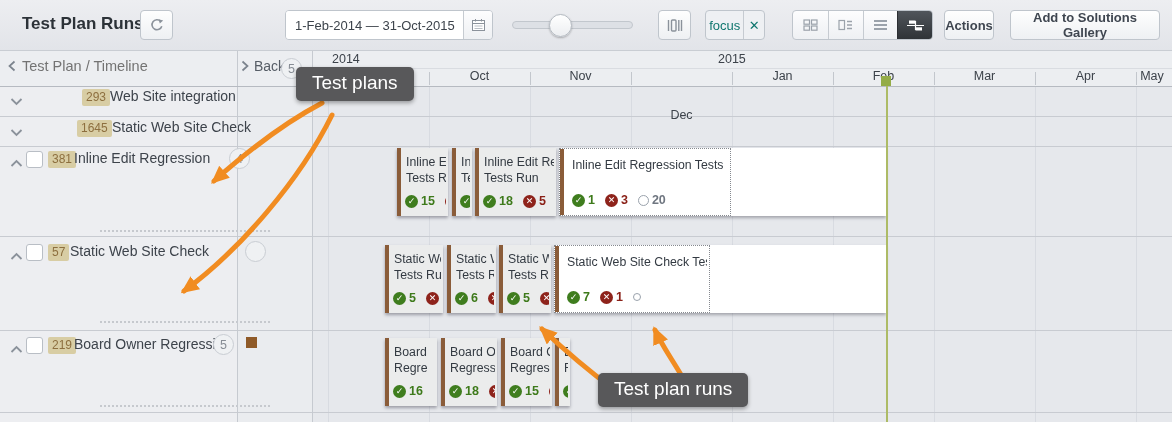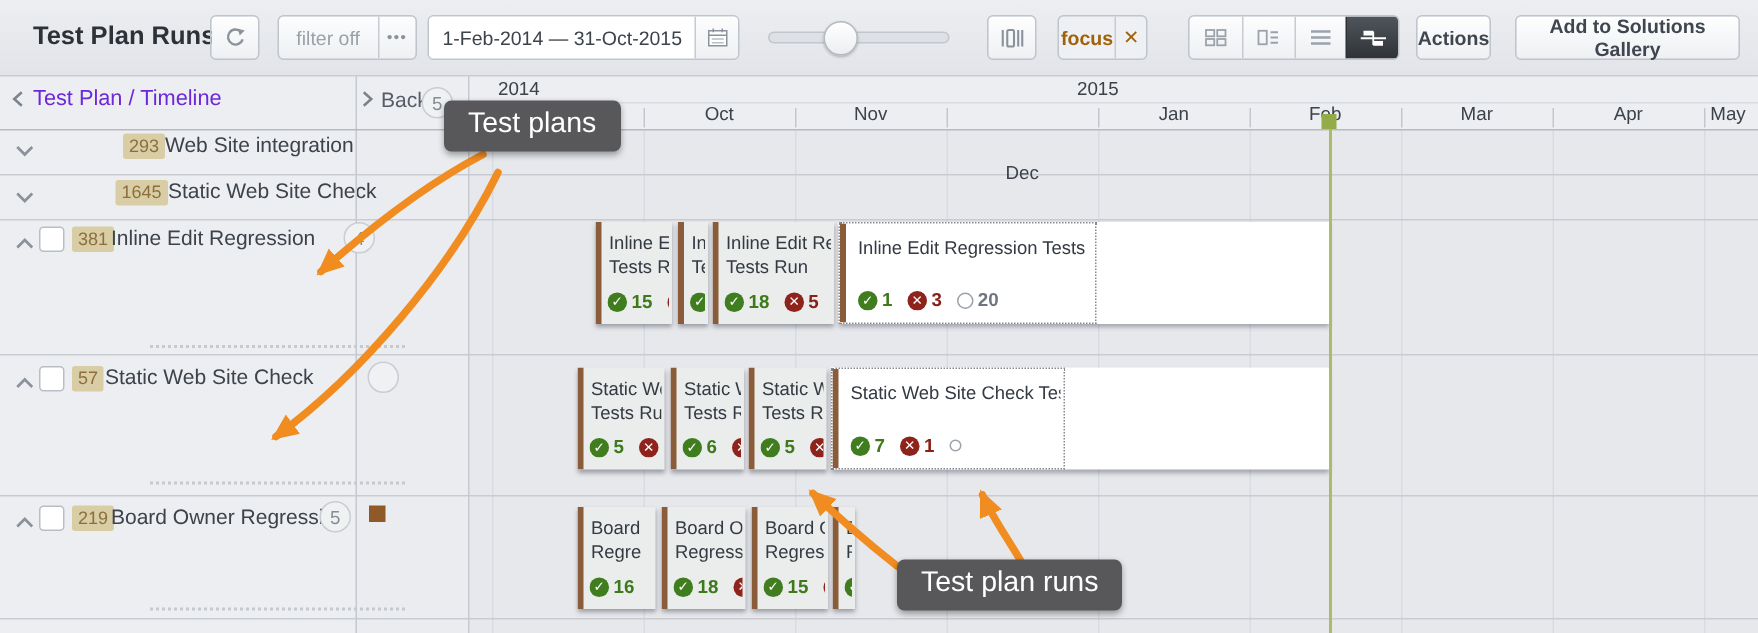--- a/index.html
+++ b/index.html
@@ -23,27 +23,27 @@
   .date-text{width:184px;background:#fff;color:#3c434b;font-size:13px;justify-content:flex-start;
              padding-left:9px;cursor:text;}
   .cal-btn{width:30px;background:linear-gradient(#fdfdfe,#eef0f3);}
   #slider{position:absolute;left:512px;top:17px;width:121px;height:16px;cursor:pointer;}
   #slider .track{position:absolute;left:0;right:0;top:4px;height:8px;border-radius:4px;
                  background:#dde0e5;border:1px solid #c2c7cd;box-sizing:border-box;}
   #slider .handle{position:absolute;left:37px;top:-3px;width:21px;height:21px;border-radius:50%;
                   background:linear-gradient(#fff,#eceef1);border:1px solid #b4bac1;
                   box-shadow:0 1px 2px rgba(0,0,0,.25);cursor:grab;}
   .focus-group{background:#eef0f3;}
-  .focus-group .seg-item{color:#a16207;font-size:13px;font-weight:700;cursor:default;}
+  .focus-group .seg-item{color:#0f766e;font-size:13px;font-weight:400;cursor:default;}
   .view-group .seg-item{width:35px;}
   .view-group .seg-item.active{background:linear-gradient(#50555b,#2f3337);border-color:#2c2f33;}
   .icon-svg{display:block;}
   
   #band{position:absolute;left:0;top:50px;width:1172px;height:36px;background:#eceef1;z-index:6;}
-  .panel-hdr-text{font-size:14.5px;color:#6d28d9;text-align:right;}
+  .panel-hdr-text{font-size:14.5px;color:#737373;text-align:right;}
   #left-hdr{position:absolute;left:8px;top:58px;display:flex;align-items:center;gap:6px;z-index:7;cursor:pointer;}
   #backlog-hdr{position:absolute;left:241px;top:58px;display:flex;align-items:center;gap:5px;z-index:7;cursor:pointer;}
   #backlog-title{max-width:40px;overflow:hidden;white-space:nowrap;font-size:14px;color:#565d66;}
   .count-badge{box-sizing:border-box;width:21px;height:21px;border-radius:50%;border:1.5px solid #c9cdd3;
                background:#eff1f3;color:#878d95;font-size:12.5px;display:flex;align-items:center;justify-content:center;}
   #backlog-count{position:absolute;left:281px;top:58px;z-index:7;}
   .year-label{position:absolute;top:52px;font-size:12.5px;color:#3c424a;z-index:7;}
   .month-label{position:absolute;top:69px;font-size:12.5px;color:#3c424a;z-index:7;transform:translateX(-50%);}
   .month-tick{position:absolute;top:72px;width:1px;height:13px;background:#c3c7cd;z-index:7;}
   #year-underline{position:absolute;left:312px;top:68px;width:860px;height:1px;background:#d9dce1;z-index:6;}
@@ -103,24 +103,20 @@
   <div id="toolbar">
     <div class="tb-title">Test Plan Runs</div>
 
     <button class="tb-btn" style="left:140px;width:33px;padding:0;">
       <svg class="icon-svg" width="16" height="16" viewBox="0 0 16 16">
         <path d="M12.8 9.2 A5 5 0 1 1 11.6 4.2" fill="none" stroke="#8b929b" stroke-width="1.6"></path>
         <polygon points="9.6,2.2 14.2,3.4 10.8,6.6" fill="#8b929b"></polygon>
       </svg>
     </button>
 
-    <div class="seg" style="left:185px;width:93px;">
-      <div class="seg-item filter-label">filter off</div>
-      <div class="seg-item filter-more">•••</div>
-    </div>
 
     <div class="seg" style="left:285px;width:208px;">
       <div class="seg-item date-text">1-Feb-2014 — 31-Oct-2015</div>
       <div class="seg-item cal-btn">
         <svg class="icon-svg" width="15" height="14" viewBox="0 0 15 14">
           <rect x="1.5" y="2.5" width="12" height="10" fill="#fff" stroke="#8b929b"></rect>
           <line x1="1.5" y1="5.5" x2="13.5" y2="5.5" stroke="#8b929b"></line>
           <line x1="4.5" y1="1" x2="4.5" y2="3.5" stroke="#8b929b"></line>
           <line x1="10.5" y1="1" x2="10.5" y2="3.5" stroke="#8b929b"></line>
           <line x1="3.5" y1="8" x2="11.5" y2="8" stroke="#b9bec5"></line>

